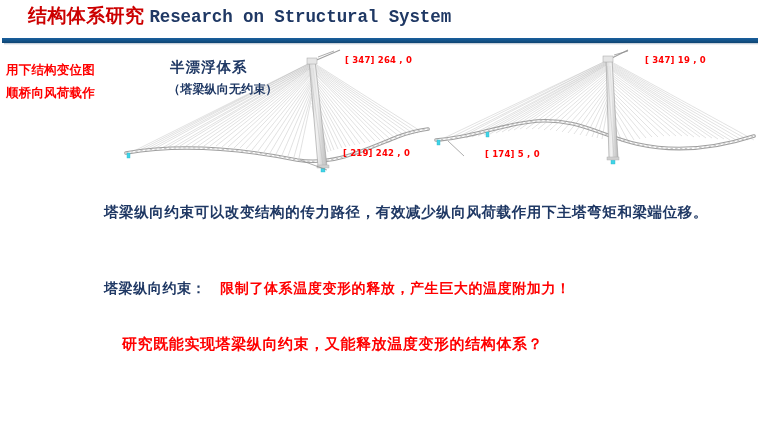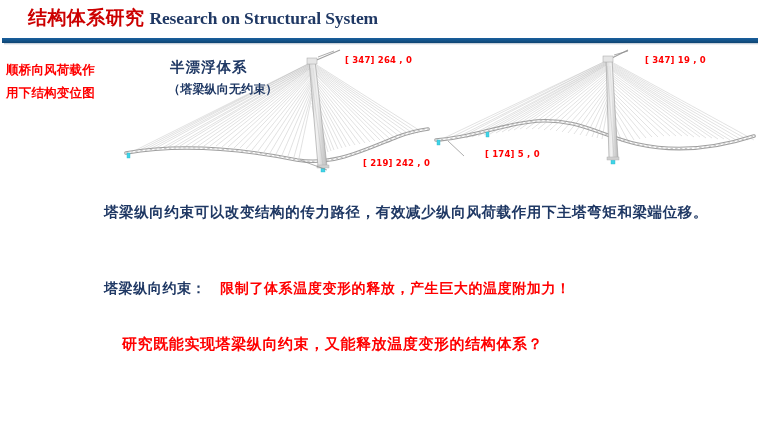--- a/index.html
+++ b/index.html
@@ -32,29 +32,29 @@
     height: 46px;
   }
   .header-title {
     position: absolute;
     left: 28px;
     top: 8px;
     white-space: nowrap;
     line-height: 1;
   }
   .title-cn {
-    font-family: Liberation Serif, serif;
+    font-family: Liberation Mono, monospace;
     font-size: 19px;
     font-weight: bold;
     color: #cc0000;
     letter-spacing: 0.4px;
     vertical-align: baseline;
   }
   .title-en {
-    font-family: Liberation Serif, serif;
+    font-family: Liberation Mono, monospace;
     font-size: 17.5px;
     font-weight: bold;
     color: #1f3864;
     letter-spacing: -0.1px;
     margin-left: 5px;
     vertical-align: baseline;
   }
   .header-rule {
     position: absolute;
     left: 2px;
@@ -122,21 +122,21 @@
     position: absolute;
     color: #ff0000;
     font-family: "DejaVu Sans", "Liberation Sans", sans-serif;
     font-weight: bold;
     font-size: 8.5px;
     white-space: nowrap;
     letter-spacing: 0.2px;
     padding-left: 21px;
   }
   .fig-left  .val-top    { left: 202px; top: 7px; }
-  .fig-left  .val-bottom { left: 200px; top: 110px; margin-left: 20px; }
+  .fig-left  .val-bottom { left: 200px; top: 100px; }
   .fig-right .val-top    { left: 192px; top: 7px; }
   .fig-right .val-bottom { left: 12px;  top: 101px; margin-left: 20px; }
 
   
   .body-text {
     position: absolute;
     left: 0;
     top: 190px;
     width: 760px;
     height: 237px;
@@ -180,22 +180,22 @@
 
   <div class="header">
     <div class="header-title">
       <span class="title-cn">结构体系研究</span><span class="title-en">Research on Structural System</span>
     </div>
     <div class="header-rule"></div>
     <div class="header-rule-shadow"></div>
   </div>
 
   <div class="side-caption">
+    <div>用下结构变位图</div>
     <div>顺桥向风荷载作</div>
-    <div>用下结构变位图</div>
   </div>
 
   <div class="figures">
 
     <div class="fig fig-left">
 
       <svg width="310" height="140" viewBox="0 0 310 140">
         <defs>
           <linearGradient id="towerGradL" x1="0" y1="0" x2="1" y2="0">
             <stop offset="0%" stop-color="#d9d9d9"></stop>

